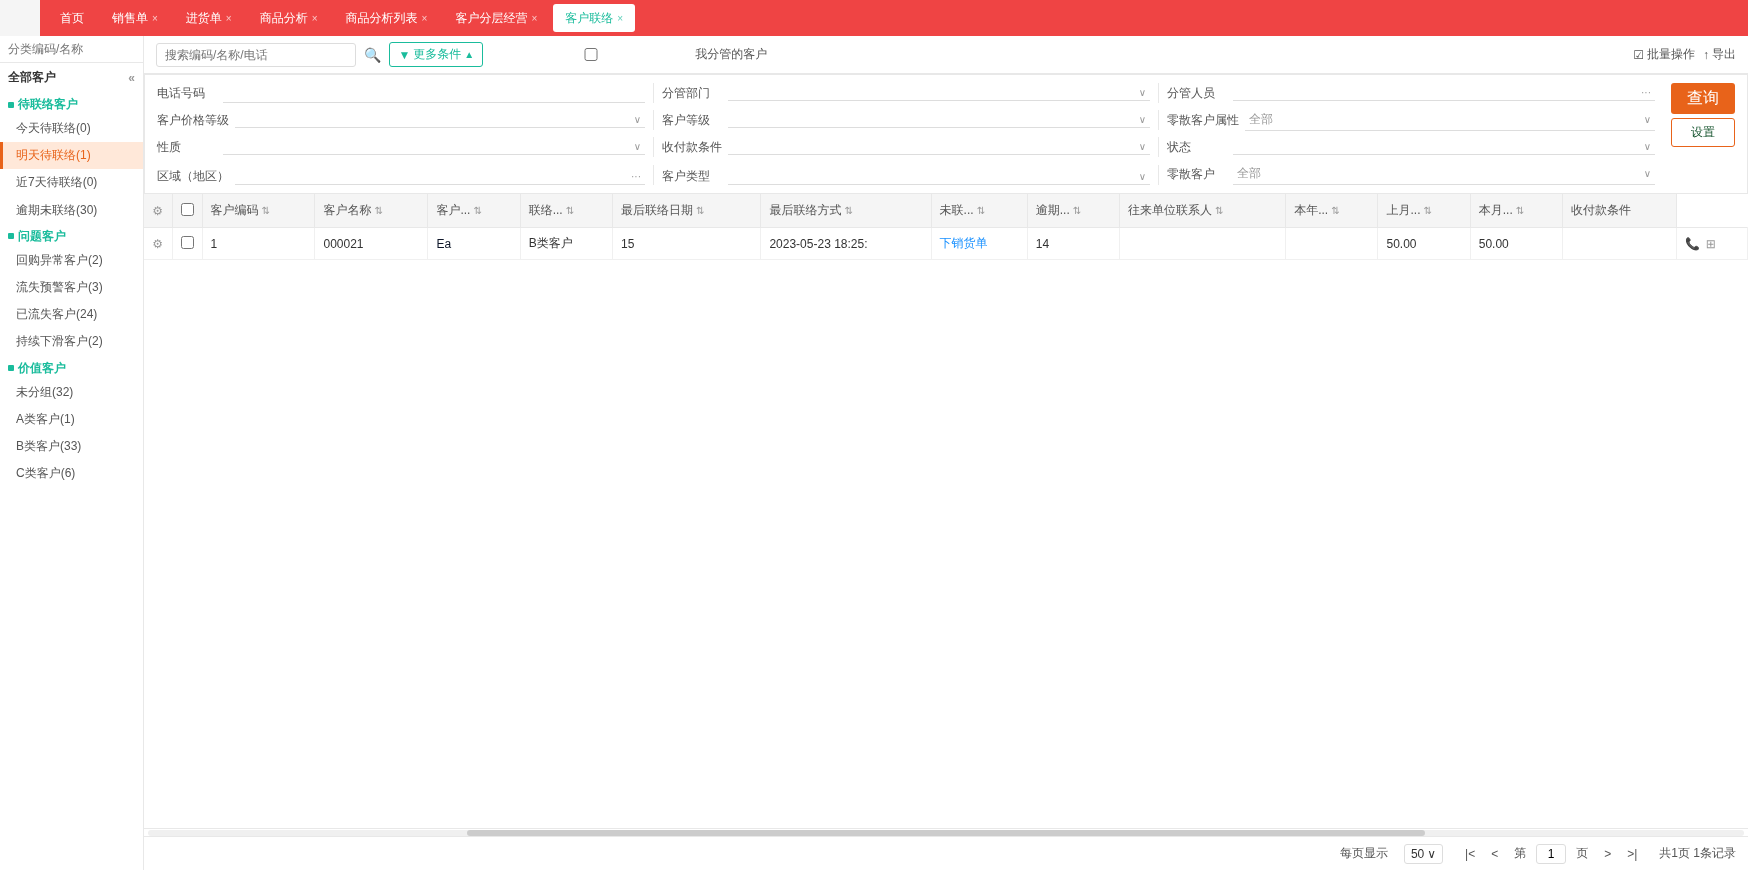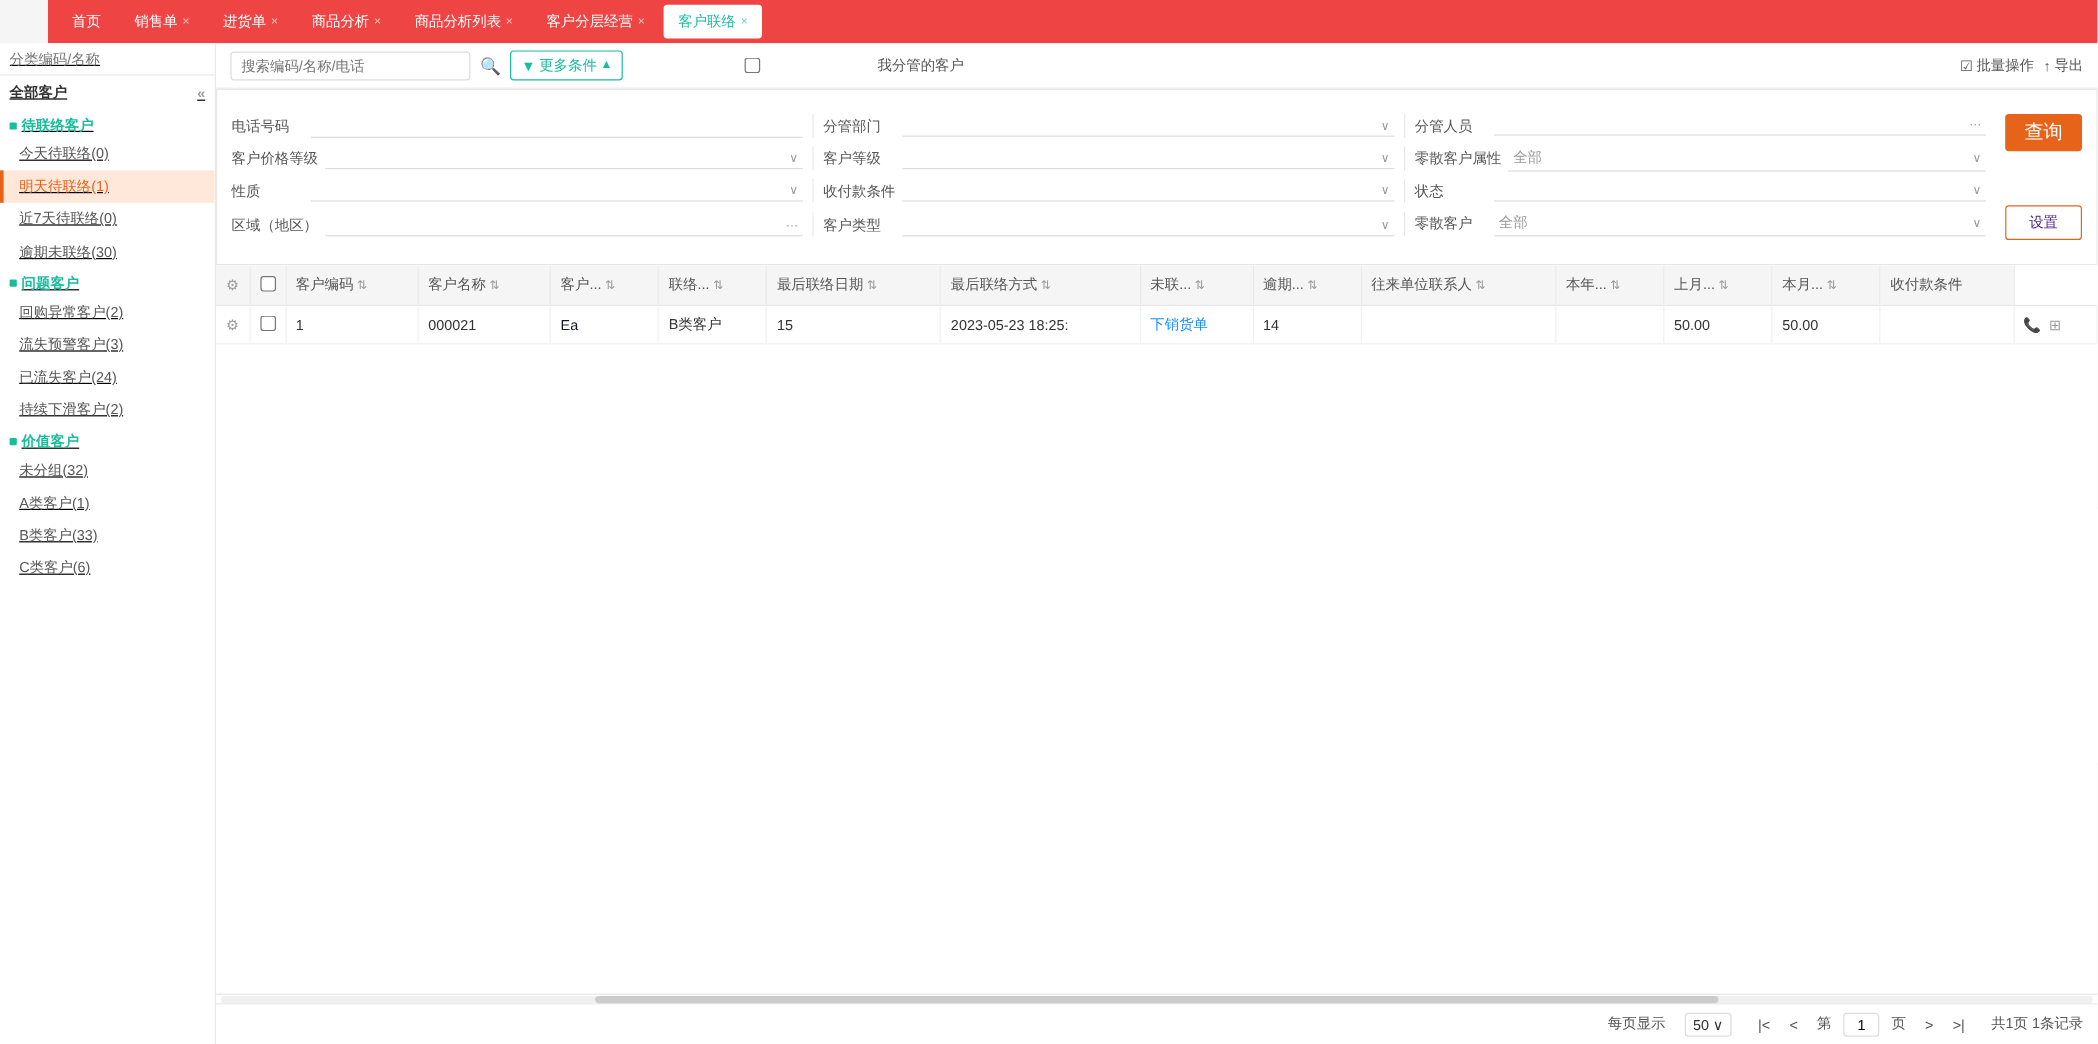--- a/index.html
+++ b/index.html
@@ -31,26 +31,25 @@
     .nav-home { color: #fff; padding: 4px 12px; cursor: pointer; }
 
     
     .main-layout {
       display: flex;
       height: calc(100vh - 36px);
     }
 
     
     .sidebar {
-      width: 180px;
+      width: 144px;
       background: #fff;
       border-right: 1px solid #e8e8e8;
       overflow-y: auto;
       flex-shrink: 0;
-      text-decoration: underline;
     }
     .sidebar-search {
       display: flex;
       align-items: center;
       padding: 6px 8px;
       border-bottom: 1px solid #e8e8e8;
       gap: 4px;
     }
     .sidebar-search input {
       flex: 1;
@@ -149,21 +148,21 @@
       gap: 3px;
       color: #555;
       cursor: pointer;
     }
 
     
     .filter-panel {
       background: #fff;
       border: 1px solid #e8e8e8;
       margin: 0;
-      padding: 20px 12px;
+      padding: 8px 12px;
       border-bottom: 1px solid #e8e8e8;
     }
     .filter-row {
       display: flex;
       align-items: center;
       gap: 8px;
       margin-bottom: 6px;
     }
     .filter-row:last-child { margin-bottom: 0; align-items: flex-end; }
     .filter-field {
@@ -204,27 +203,26 @@
       background: #e8631a;
       color: #fff;
       border: none;
       padding: 5px 16px;
       border-radius: 3px;
       cursor: pointer;
       font-size: 16px;
     }
     .settings-btn {
       background: #fff;
-      color: #4c1d95;
+      color: #14532d;
       border: 1px solid #e8631a;
       padding: 5px 16px;
       border-radius: 3px;
       cursor: pointer;
       font-size: 12px;
-      margin-top: 41px;
     }
     .filter-actions {
       display: flex;
       flex-direction: column;
       gap: 4px;
       margin-left: 8px;
     }
 
     
     .table-container {

